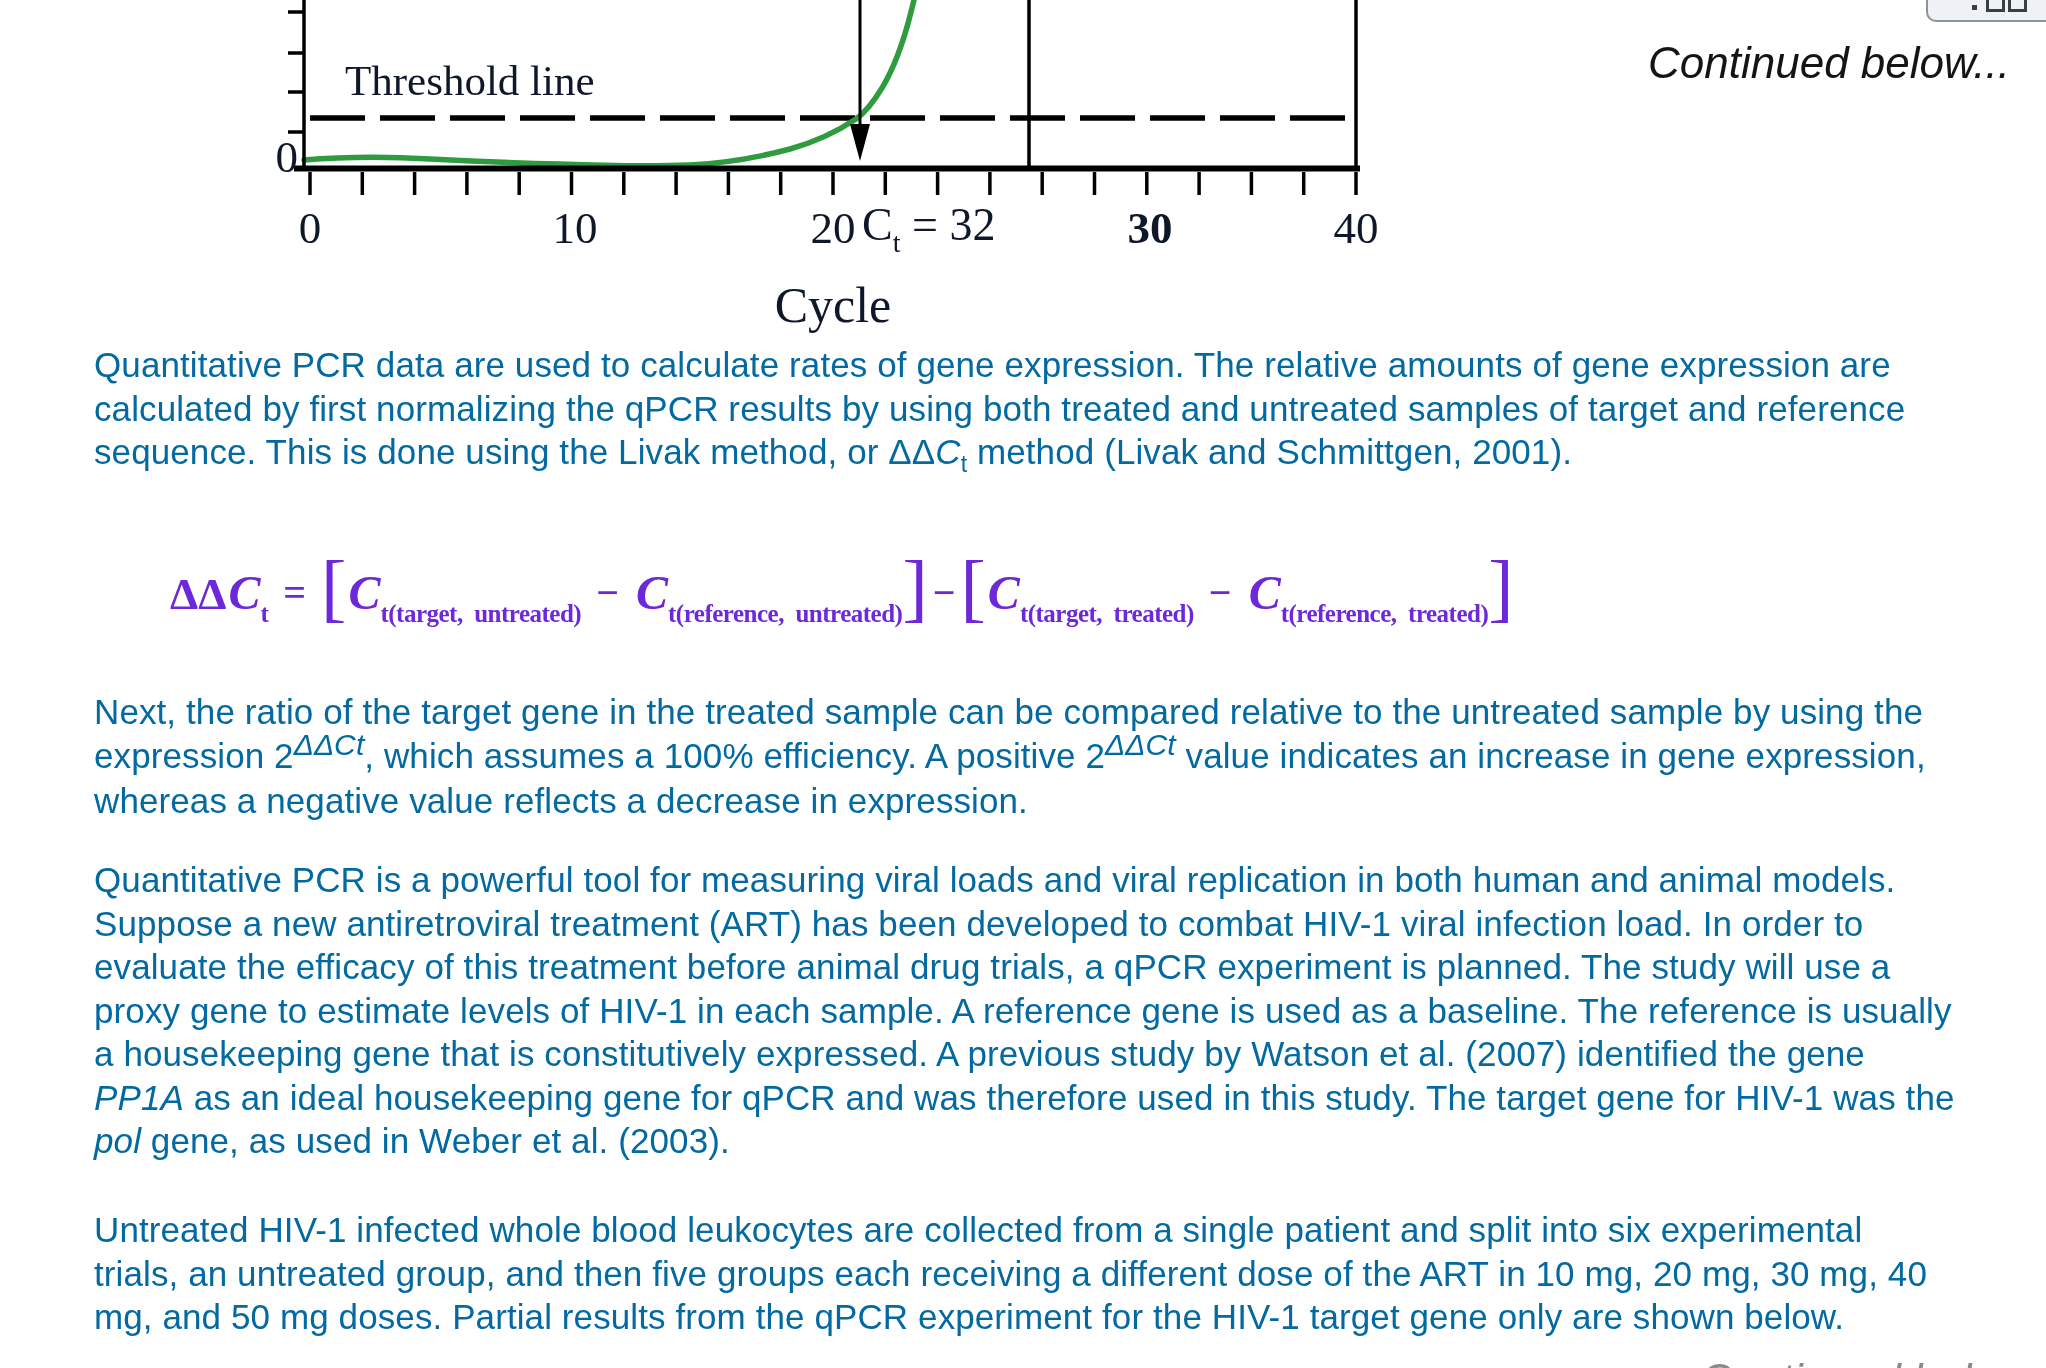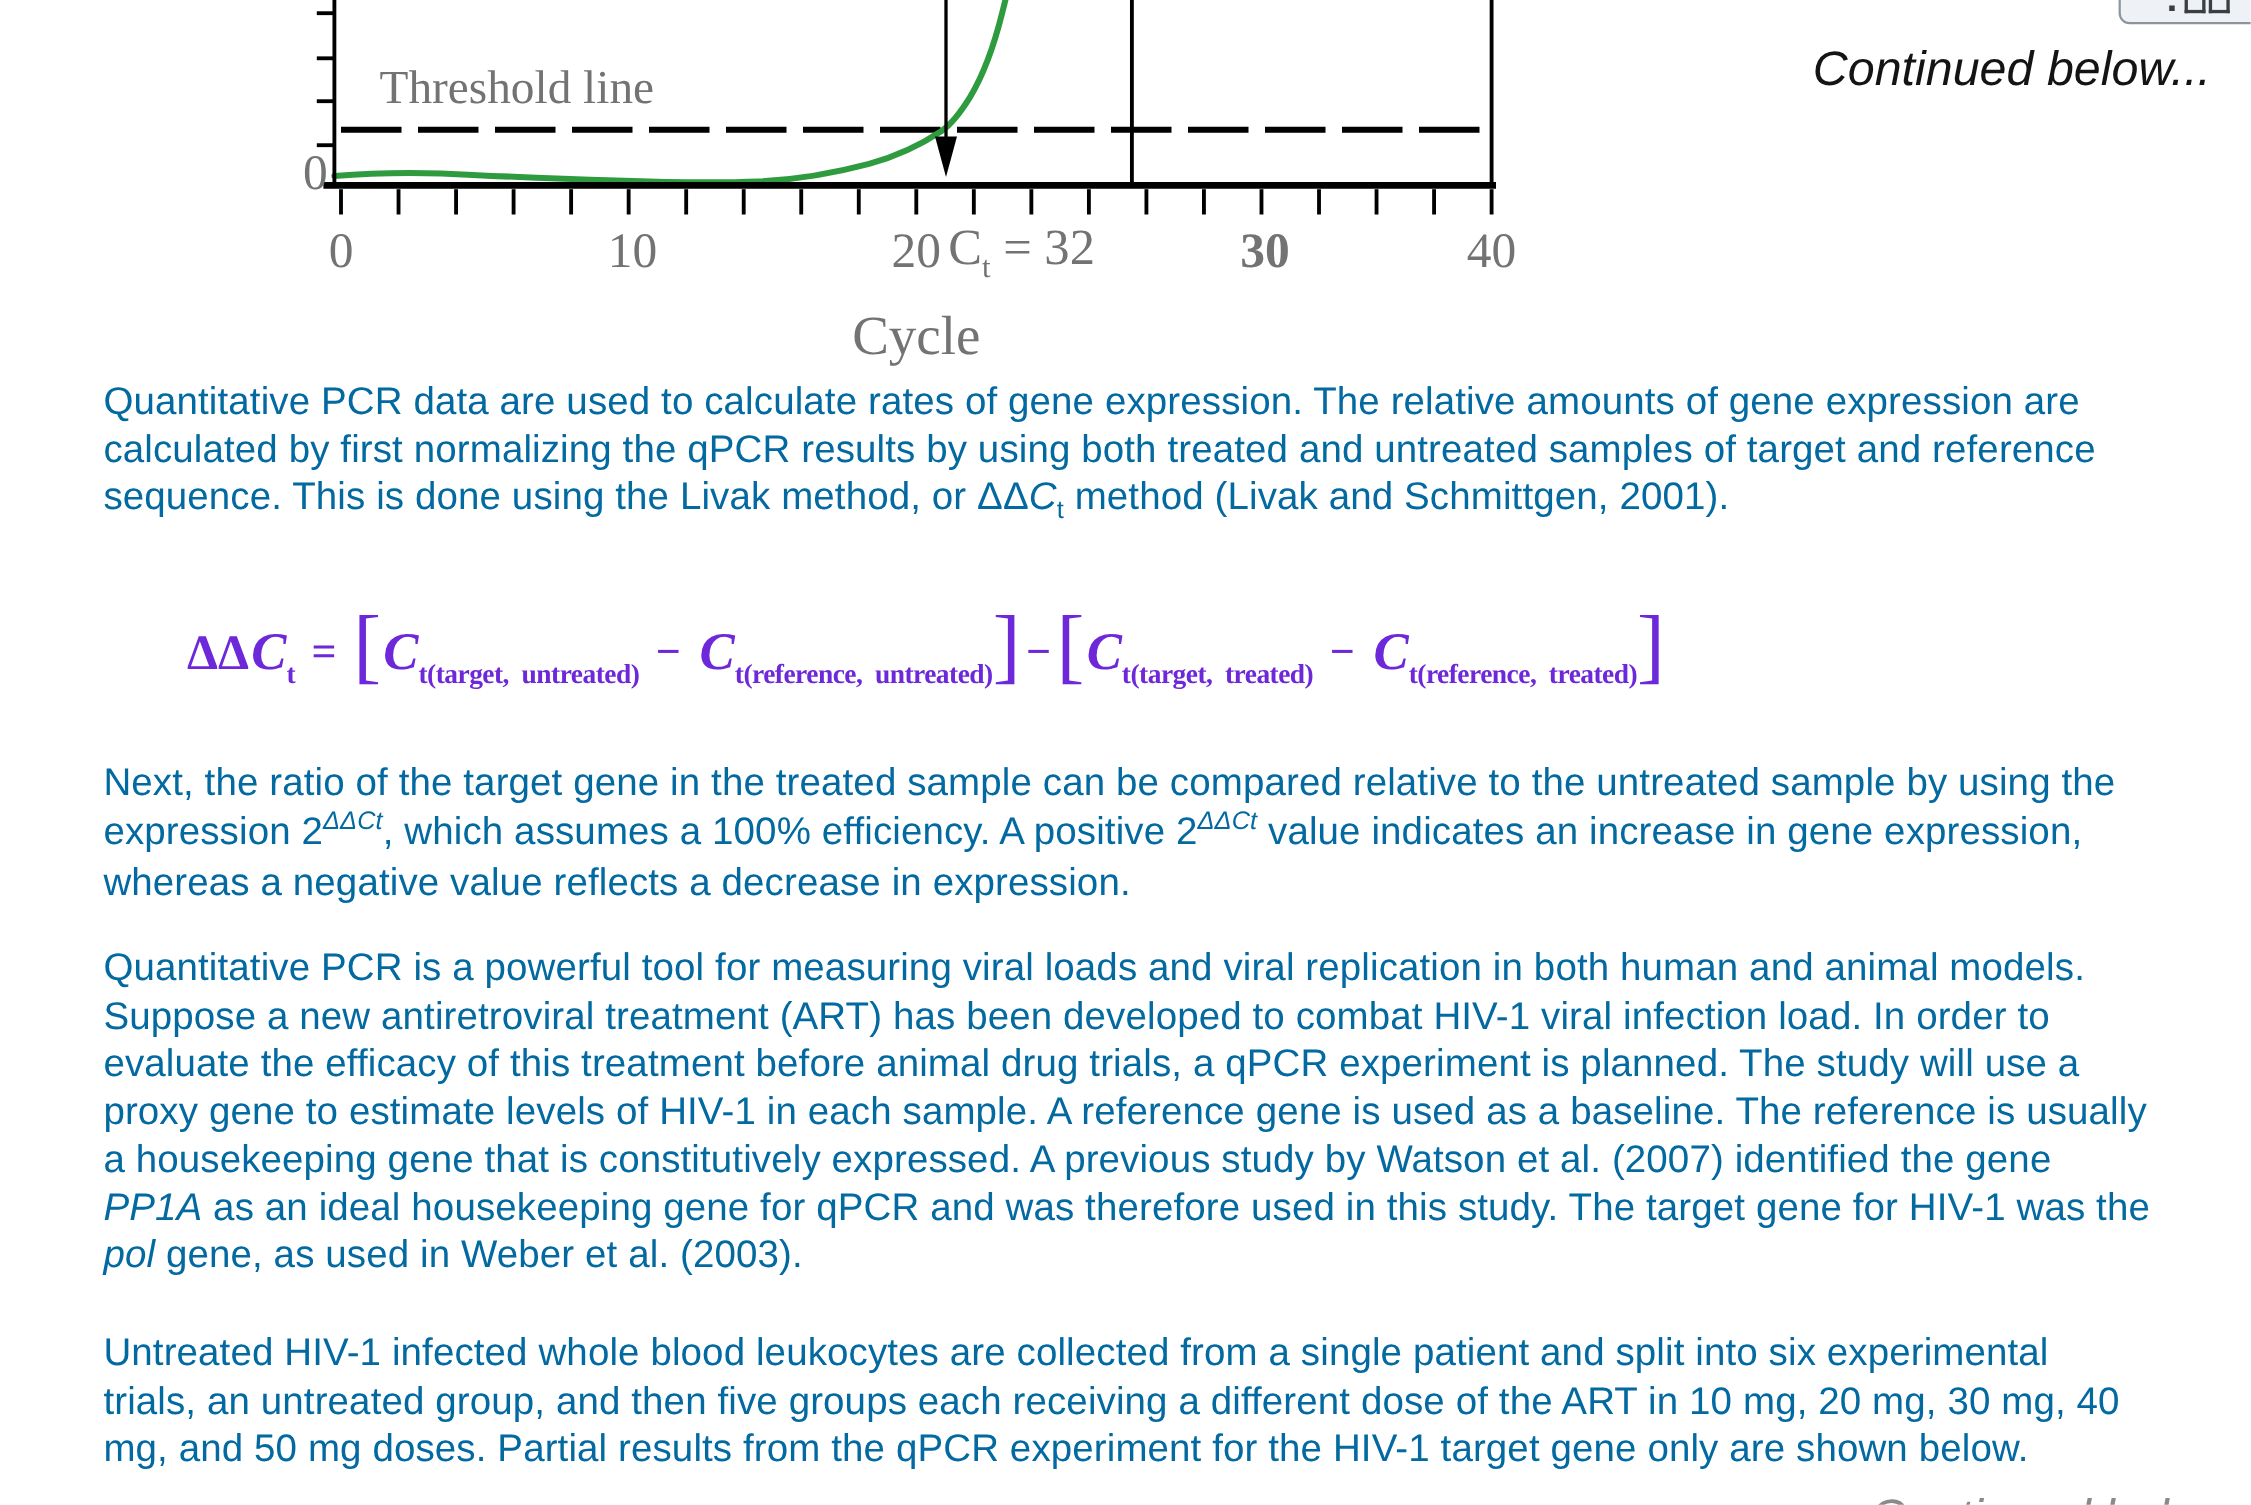--- a/index.html
+++ b/index.html
@@ -7,21 +7,21 @@
     position:relative;
     width:2046px;height:1368px;
     background:#ffffff;
     overflow:hidden;
     font-family:"Liberation Sans",sans-serif;
     color:#0a0a0a;
   }
   
   .figure{position:absolute;left:0;top:0;width:1480px;height:330px;}
   .figure svg{position:absolute;left:0;top:0;}
-  .fig-text{position:absolute;font-family:"Liberation Serif",serif;color:#737373;white-space:nowrap;}
+  .fig-text{position:absolute;font-family:"Liberation Serif",serif;color:#0f172a;white-space:nowrap;}
   .y-zero{left:252px;top:131px;width:46px;text-align:right;font-size:45px;}
   .threshold-label{left:345px;top:56px;font-size:43px;}
   .x-tick-label{top:202px;transform:translateX(-50%);font-size:45px;}
   .ct-label{left:862px;top:198px;font-size:46px;}
   .ct-label .sub{font-size:28px;position:relative;top:12px;}
   .x-axis-title{left:833px;top:276px;transform:translateX(-50%);font-size:50px;}
   
   .continued-top{
     position:absolute;left:1648px;top:38px;width:360px;
     font-size:44px;font-style:italic;color:#141414;white-space:nowrap;
@@ -51,21 +51,21 @@
   .f-op{font-size:40px;padding:0 5px;position:relative;top:-3px;}
   .f-bracket{font-size:76px;font-weight:400;position:relative;top:4px;vertical-align:baseline;}
   
   .para{
     position:absolute;left:94px;width:1862px;
     font-size:35px;line-height:43.5px;letter-spacing:0.1px;
     color:#0369a1;margin:0;
   }
   .seg-i{font-style:italic;}
   .seg-sub{font-size:23px;position:relative;top:8px;}
-  .seg-sup{font-size:23px;font-style:italic;position:relative;top:-13px;}
+  .seg-sup{font-size:30px;font-style:italic;position:relative;top:-13px;}
 </style>
 </head>
 <body>
 
 <div class="figure">
   <svg width="1480" height="300" viewBox="0 0 1480 300">
 
     <line x1="310" y1="118" x2="1356" y2="118" stroke="#000" stroke-width="5.5" stroke-dasharray="55 15"></line>
 
     <path d="M 304 160 C 340 157 380 156 430 159 C 470 161 520 163 560 164

